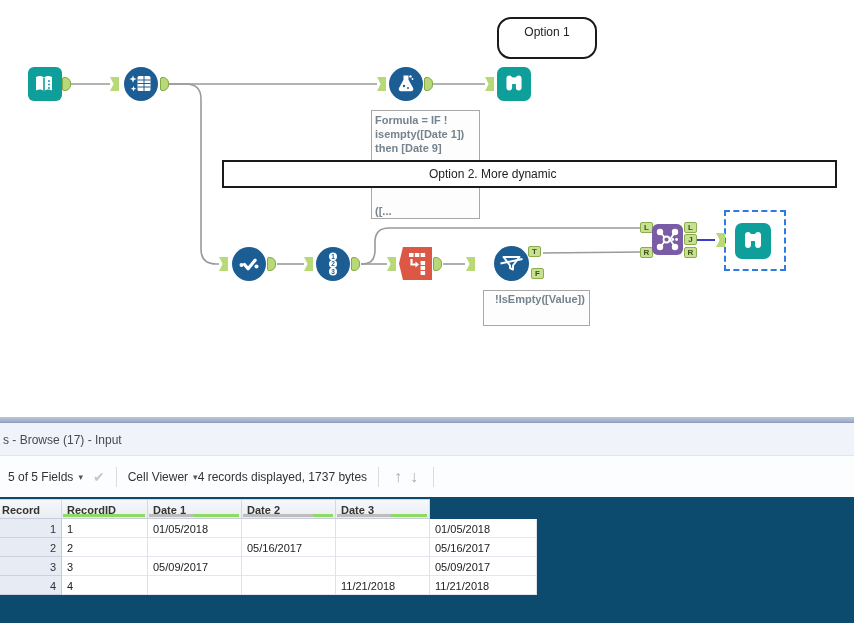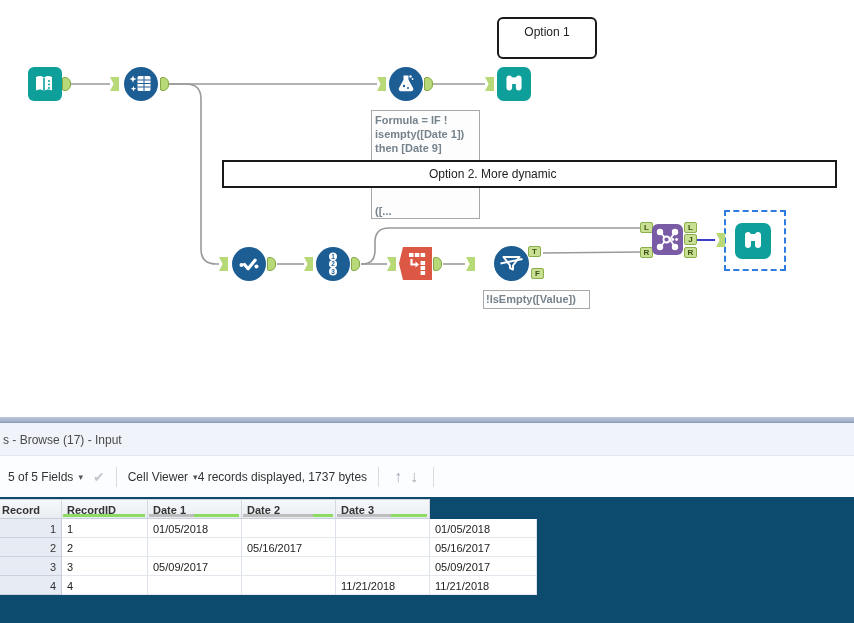--- a/index.html
+++ b/index.html
@@ -8,21 +8,21 @@
   
   .canvas{position:absolute;left:0;top:0;width:854px;height:417px;background:#fff}
   .wires{position:absolute;left:0;top:0;pointer-events:none}
   .tool{position:absolute}
   .anchor{position:absolute;width:9px;height:14px;background:#b8d977;box-sizing:border-box}
   .anchor.out{border:1px solid #85a945;border-radius:2px 6px 6px 2px}
   .anchor.in{clip-path:polygon(0 0,100% 0,100% 100%,0 100%,40% 50%)}
   .port{position:absolute;width:13px;height:11px;background:#c9df93;border:1px solid #8aae4a;
         border-radius:2px;font:bold 8px/9px "Liberation Sans",sans-serif;color:#3a5214;
         text-align:center;box-sizing:border-box}
-  .comment{position:absolute;background:#fff;border:2px solid #1a1a1a;border-radius:6px;
+  .comment{position:absolute;background:#fff;border:2px solid #1a1a1a;border-radius:14px;
            font-size:12px;color:#222;box-sizing:border-box;z-index:3}
   .annot{position:absolute;background:#fdfdfd;border:1px solid #a8a8a8;color:#76838d;
          font-size:11px;font-weight:bold;box-sizing:border-box;z-index:2}
   .annot .lines{padding:2px 3px;line-height:14px}
   .annot .overflow{position:absolute;left:3px;bottom:1px}
   .sel-box{position:absolute;border:2px dashed #2e7ce0;box-sizing:border-box;background:transparent}
   .transpose-shape{position:absolute;background:#dd5745;
         clip-path:polygon(12% 0,100% 0,100% 100%,12% 100%,0 50%)}
   
   .panel{position:absolute;left:0;top:417px;width:854px;height:206px;background:#0c4a6e}
@@ -92,21 +92,21 @@
         <div>isempty([Date 1])</div>
         <div>then [Date 9]</div>
       </div>
       <div class="overflow">([...</div>
     </div>
 
     <div class="comment" style="left:222px;top:160px;width:615px;height:28px;border-radius:0">
       <span style="position:absolute;left:205px;top:5px">Option 2. More dynamic</span>
     </div>
 
-    <div class="annot" style="left:483px;top:290px;width:107px;height:19px;padding:2px 2px">
+    <div class="annot" style="left:483px;top:290px;width:107px;height:36px;padding:2px 11px">
       <span>!IsEmpty([Value])</span>
     </div>
 
     <div class="tool" style="left:28px;top:67px">
       <svg width="34" height="34" viewBox="0 0 34 34">
         <rect width="34" height="34" rx="6" fill="#0e9f9b"></rect>
         <path d="M8 10c3-1.6 6-1.4 8 .8 2-2.2 5-2.4 8-.8v13.4c-3-1.4-6-1.2-8 .8-2-2-5-2.2-8-.8z" fill="#fff"></path>
         <path d="M16 11v13" stroke="#0e9f9b" stroke-width="1.6"></path>
         <circle cx="21" cy="14" r="1" fill="#0e9f9b"></circle>
           <circle cx="21" cy="17.5" r="1" fill="#0e9f9b"></circle>

